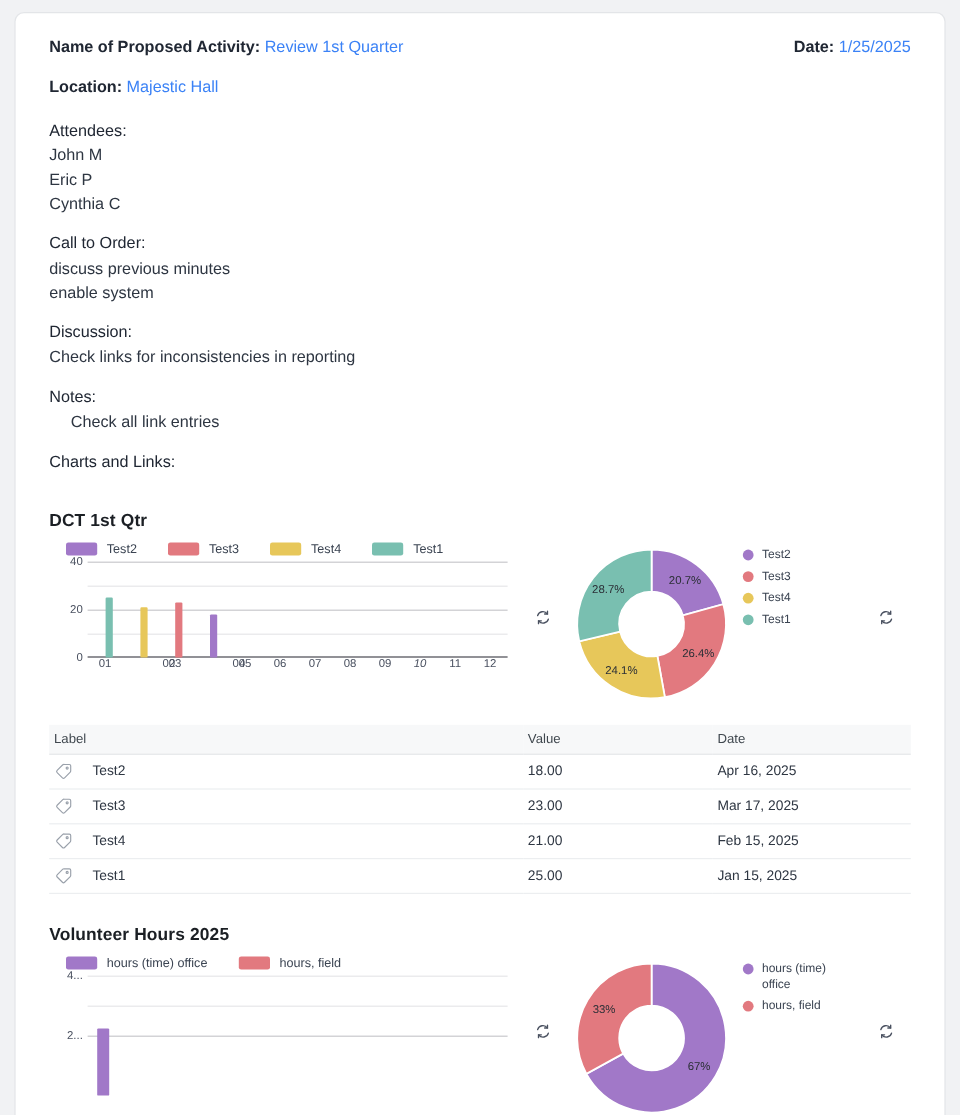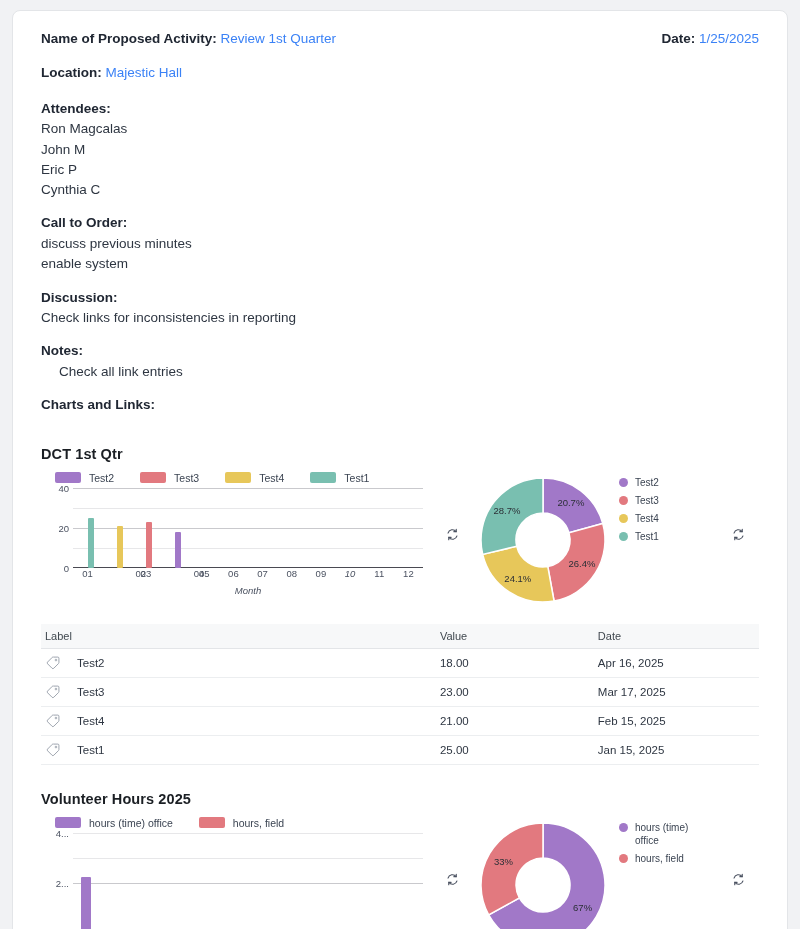--- a/index.html
+++ b/index.html
@@ -21,21 +21,21 @@
   .inner { padding: 18px 28px 0 28px; }
 
   
   .meta-row { display: flex; align-items: baseline; justify-content: space-between; }
   .meta-line { font-size: 13.5px; color: #283141; line-height: 1.55; }
   .lbl { font-weight: bold; color: #202733; }
   .val { color: #3b82f6; }
   .meta-block { margin-top: 13px; }
   .list-line { font-size: 13.5px; color: #2e3642; line-height: 1.5; }
   .sec { margin-top: 12px; }
-  .sec-head { font-size: 13.5px; font-weight: bold; color: #202733; line-height: 1.6; }
+  .sec-head { font-size: 13.5px; font-weight: normal; color: #202733; line-height: 1.6; }
   .indent { padding-left: 18px; }
 
   
   .chart-title {
     font-size: 14.5px; font-weight: bold; color: #1b1f24;
     margin-top: 30px; margin-bottom: 8px; letter-spacing: .1px;
   }
   .chart-row { display: flex; align-items: flex-start; }
   .bar-panel { width: 390px; position: relative; }
   .refresh-cell { width: 42px; display: flex; justify-content: center; padding-top: 58px; }
@@ -104,21 +104,20 @@
       </div>
     </div>
 
     <div class="meta-line meta-block">
       <span class="lbl">Location:</span>
       <span class="val">Majestic Hall</span>
     </div>
 
     <div class="sec" style="margin-top:14px;">
       <div class="sec-head">Attendees:</div>
-      <div class="list-line">Ron Magcalas</div>
       <div class="list-line">John M</div>
       <div class="list-line">Eric P</div>
       <div class="list-line">Cynthia C</div>
     </div>
 
     <div class="sec">
       <div class="sec-head">Call to Order:</div>
       <div class="list-line">discuss previous minutes</div>
       <div class="list-line">enable system</div>
     </div>
@@ -185,21 +184,20 @@
               <div class="xtick" style="left: 29.1667%; margin-left: 24px;">04</div>
               <div class="xtick" style="left: 37.5%;">05</div>
               <div class="xtick" style="left: 45.8333%;">06</div>
               <div class="xtick" style="left: 54.1667%;">07</div>
               <div class="xtick" style="left: 62.5%;">08</div>
               <div class="xtick" style="left: 70.8333%;">09</div>
               <div class="xtick" style="left: 79.1667%; font-style: italic;">10</div>
               <div class="xtick" style="left: 87.5%;">11</div>
               <div class="xtick" style="left: 95.8333%;">12</div>
             </div>
-          <div class="axis-name">Month</div>
         </div>
       </div>
 
       <div class="refresh-cell">
         <svg class="icon-refresh" viewBox="0 0 16 16" fill="none" stroke="#4a5160" stroke-width="1.4" stroke-linecap="round">
           <path d="M2.5 6.2A5.6 5.6 0 0 1 12.4 4.4"></path>
             <path d="M13.5 9.8A5.6 5.6 0 0 1 3.6 11.6"></path>
           <path d="M12.6 1.6v2.9h-2.9"></path>
             <path d="M3.4 14.4v-2.9h2.9"></path>
         </svg>

